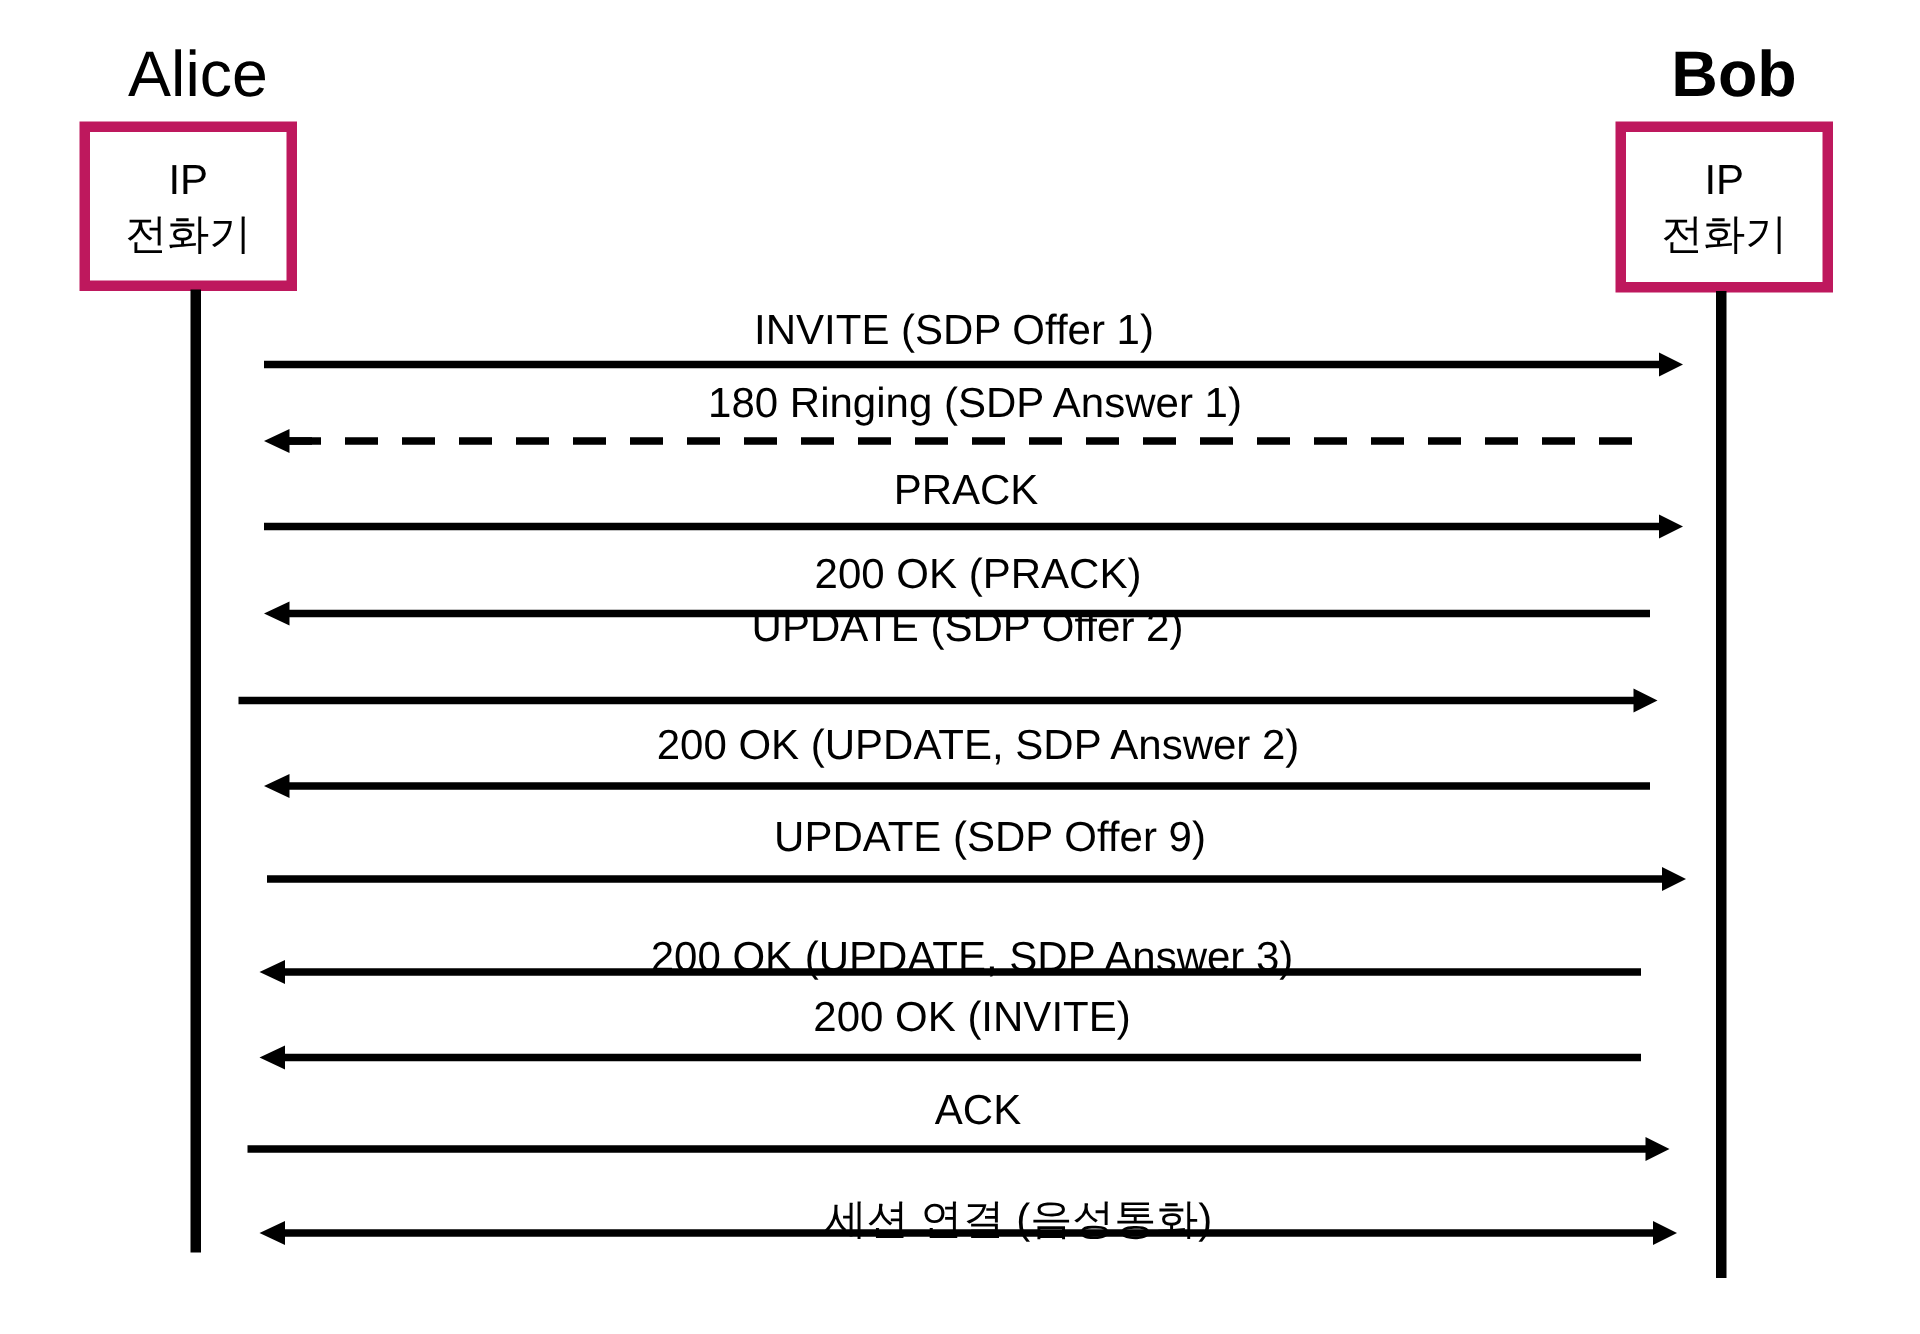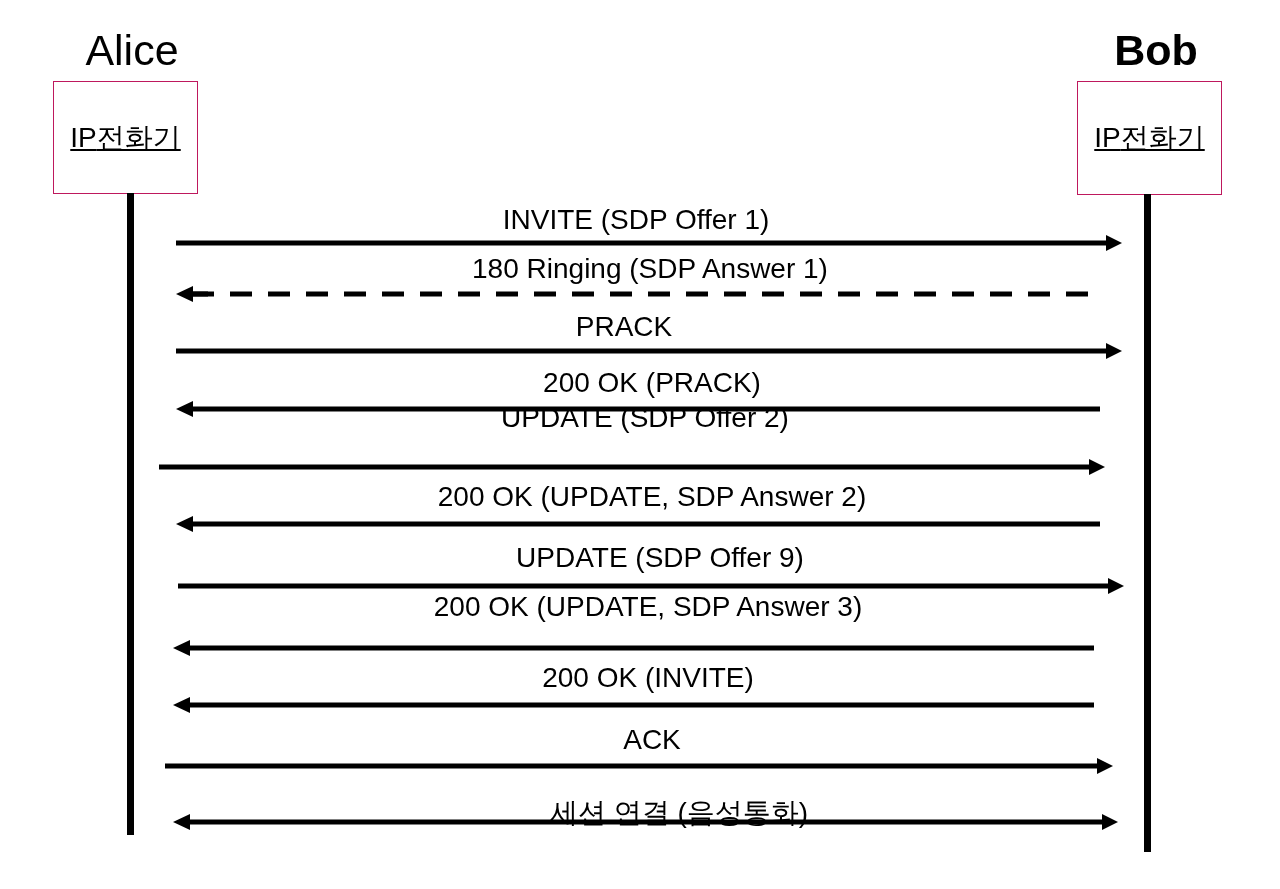--- a/index.html
+++ b/index.html
@@ -1,21 +1,21 @@
 <!DOCTYPE html>
 <html><head>
   <meta charset="utf-8">
   <style>
     html, body { margin: 0; padding: 0; background: #ffffff; }
     body { width: 1280px; height: 889px; position: relative; overflow: hidden;
            font-family: "Liberation Sans", "DejaVu Sans", sans-serif; color: #000; }
     .actor-name { position: absolute; font-size: 43px; text-align: center; width: 200px; }
-    .actor-box { position: absolute; border: 1px solid #be185d; box-sizing: border-box; background: #fff;
-                 display: flex; flex-direction: row; align-items: center; justify-content: center;
-                 font-size: 28px; line-height: 36px; text-decoration: underline; }
+    .actor-box { position: absolute; border: 7px solid #be185d; box-sizing: border-box; background: #fff;
+                 display: flex; flex-direction: column; align-items: center; justify-content: center;
+                 font-size: 28px; line-height: 36px; }
     .lifeline { position: absolute; width: 7px; background: #000; }
     .msg-label { position: absolute; font-size: 28px; text-align: center; white-space: nowrap;
                  transform: translateX(-50%); line-height: 32px; }
     svg.arrows { position: absolute; left: 0; top: 0; }
   </style>
 </head>
 <body>
 
 <div class="actor-name" style="left:32px; top:26px;">Alice</div>
 <div class="actor-box" style="left:53px; top:81px; width:145px; height:113px;">
@@ -71,21 +71,21 @@
     <path d="M1097,758 L1113,766 L1097,774 Z" fill="#000" stroke="none"></path>
 
     <line x1="186" y1="822" x2="1104" y2="822"></line>
     <path d="M190,814 L173,822 L190,830 Z" fill="#000" stroke="none"></path>
     <path d="M1102,814 L1118,822 L1102,830 Z" fill="#000" stroke="none"></path>
   </g>
 </svg>
 
 <div class="msg-label" style="left:636px; top:204px;">INVITE (SDP Offer 1)</div>
 <div class="msg-label" style="left:650px; top:253px;">180 Ringing (SDP Answer 1)</div>
-<div class="msg-label" style="left:624px; top:311px;">PRACK</div>
+<div class="msg-label" style="left:644px; top:311px;">PRACK</div>
 <div class="msg-label" style="left:652px; top:367px;">200 OK (PRACK)</div>
 <div class="msg-label" style="left:645px; top:402px;">UPDATE (SDP Offer 2)</div>
 <div class="msg-label" style="left:652px; top:481px;">200 OK (UPDATE, SDP Answer 2)</div>
 <div class="msg-label" style="left:660px; top:542px;">UPDATE (SDP Offer 9)</div>
-<div class="msg-label" style="left:648px; top:591px;text-align:right;">200 OK (UPDATE, SDP Answer 3)</div>
+<div class="msg-label" style="left:648px; top:622px;text-align:right;">200 OK (UPDATE, SDP Answer 3)</div>
 <div class="msg-label" style="left:648px; top:662px;">200 OK (INVITE)</div>
 <div class="msg-label" style="left:652px; top:724px;">ACK</div>
 <div class="msg-label" style="left:652px; top:797px;margin-left:27px;">세션 연결 (음성통화)</div>
 
 </body></html>

